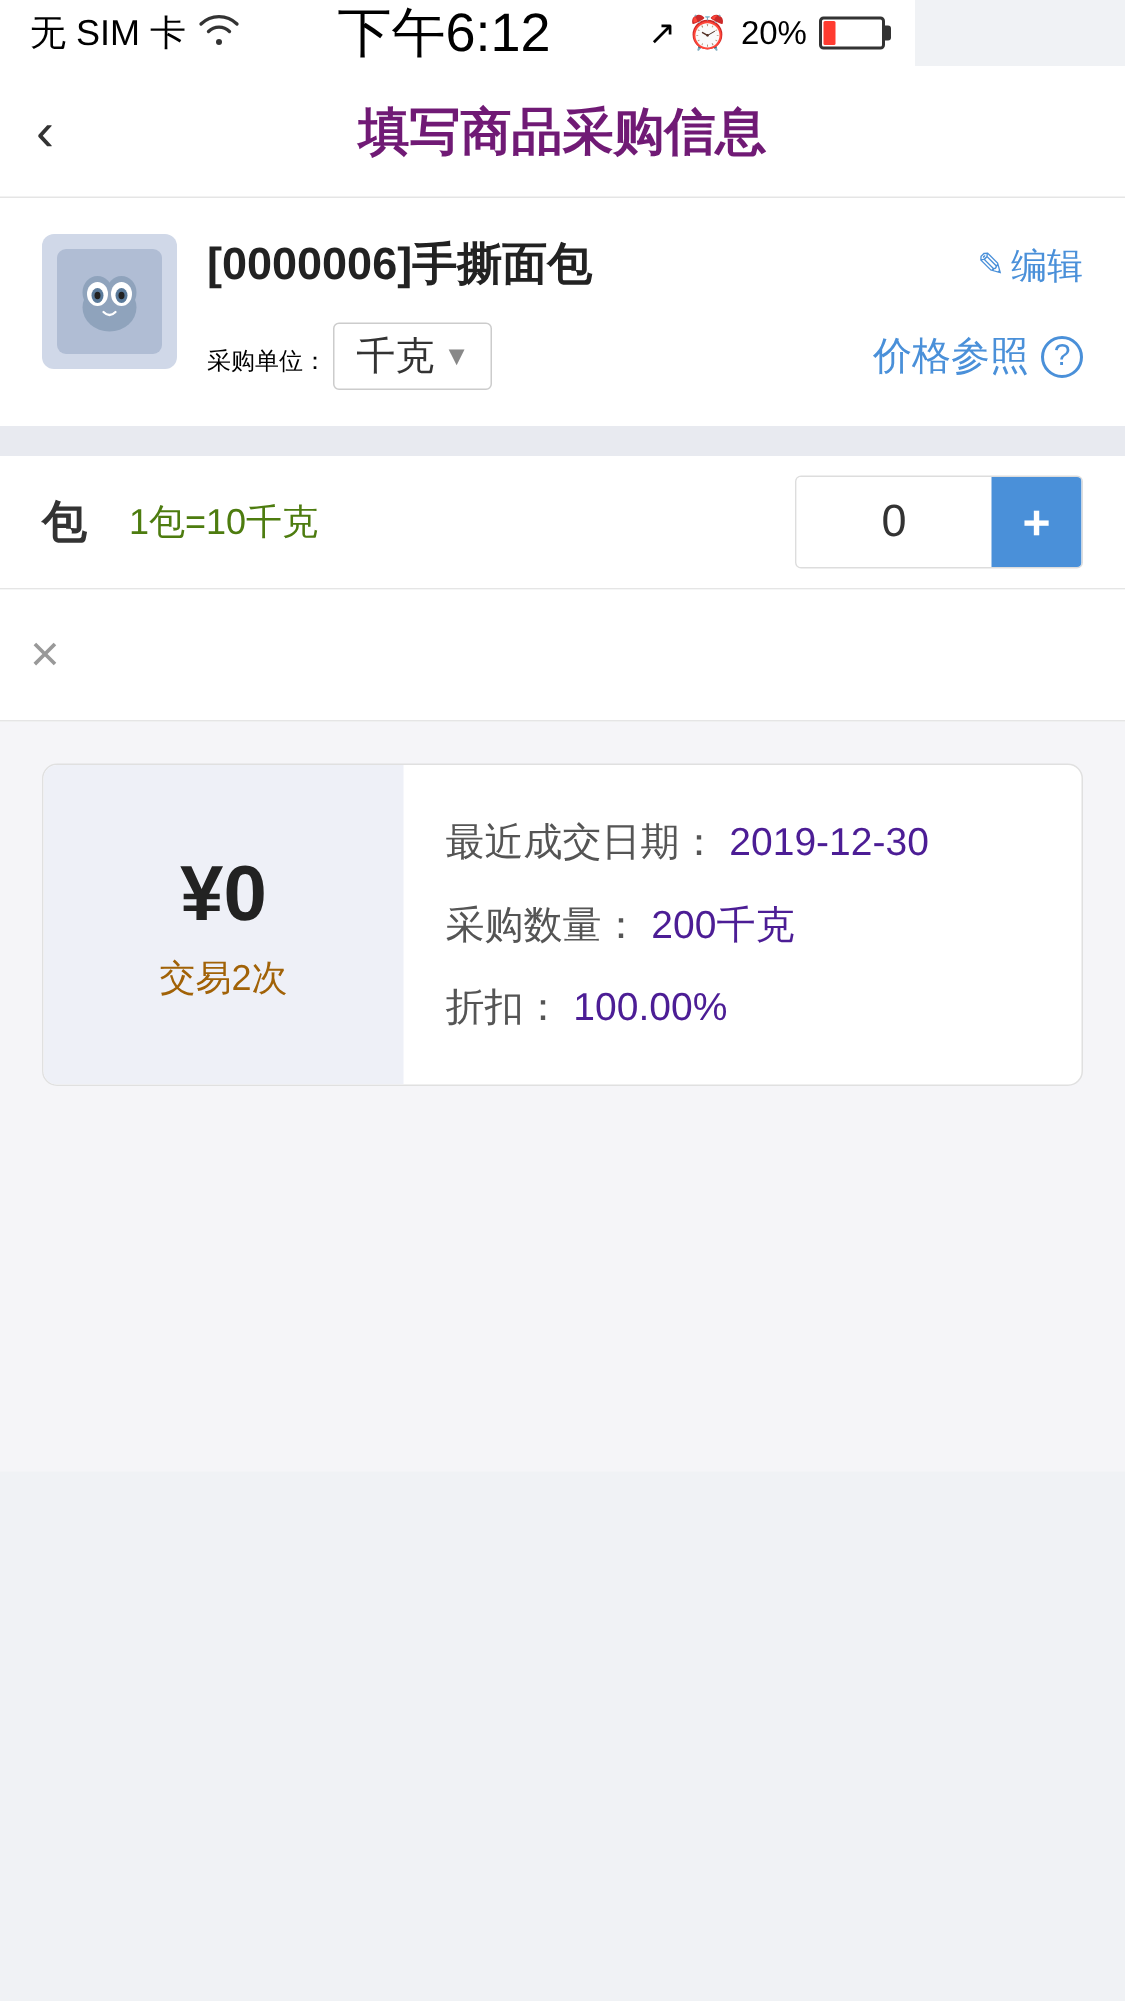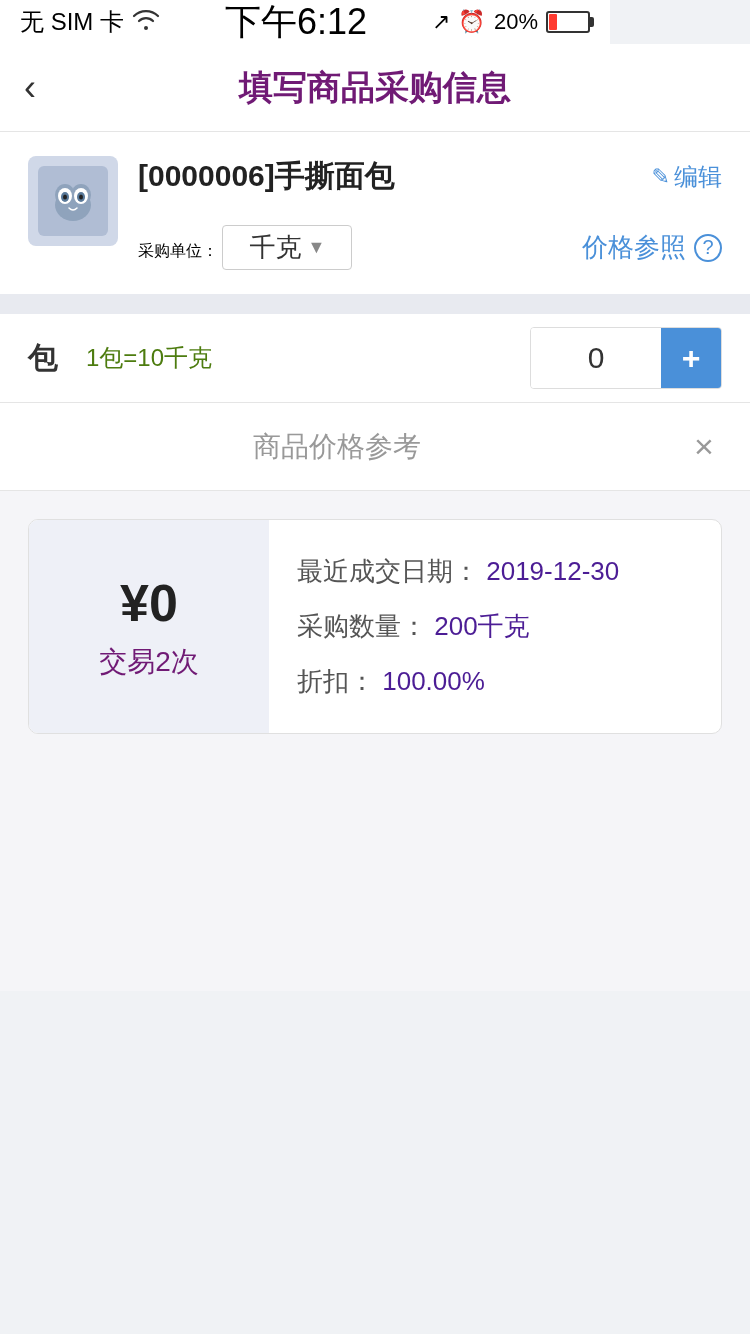--- a/index.html
+++ b/index.html
@@ -143,33 +143,33 @@
       color: #4a90d9;
       display: flex;
       align-items: center;
       gap: 4px;
       cursor: pointer;
     }
     .edit-icon {
       font-size: 22px;
     }
     .product-unit-row {
-      margin-top: 28px;
+      margin-top: 18px;
       display: flex;
       align-items: center;
       justify-content: space-between;
     }
     .unit-select {
       display: inline-flex;
       align-items: center;
       gap: 6px;
       background: #fff;
       border: 1px solid #ccc;
       border-radius: 4px;
-      padding: 4px 26px;
+      padding: 4px 14px;
       font-size: 26px;
       color: #333;
       cursor: pointer;
     }
     .unit-arrow {
       font-size: 18px;
       color: #888;
     }
     .price-ref {
       font-size: 26px;
@@ -326,22 +326,22 @@
       align-items: center;
       justify-content: center;
       padding: 36px 20px;
     }
     .history-price {
       font-size: 52px;
       font-weight: 600;
       color: #222;
     }
     .history-trades {
-      font-size: 28px;
-      color: #701a75;
+      font-size: 24px;
+      color: #a16207;
       margin-top: 10px;
     }
     .history-right {
       flex: 1;
       padding: 32px 28px;
       display: flex;
       flex-direction: column;
       gap: 16px;
     }
     .history-detail-row {
@@ -440,23 +440,20 @@
   <div class="qty-spacer"></div>
   <div class="qty-input-box">
     <input class="qty-input" type="text" value="0" style="">
     <button class="qty-plus-btn">+</button>
   </div>
 </div>
 
 <div class="thin-divider"></div>
 
 <div class="tab-bar">
-  <div class="tab-item">
-    <span class="tab-label">商品价格参考</span>
-  </div>
   <div class="tab-close-btn">×</div>
 </div>
 
 <div class="content-area">
 
   <div class="history-card">
     <div class="history-left">
       <div class="history-price">¥0</div>
       <div class="history-trades">交易2次</div>
     </div>

